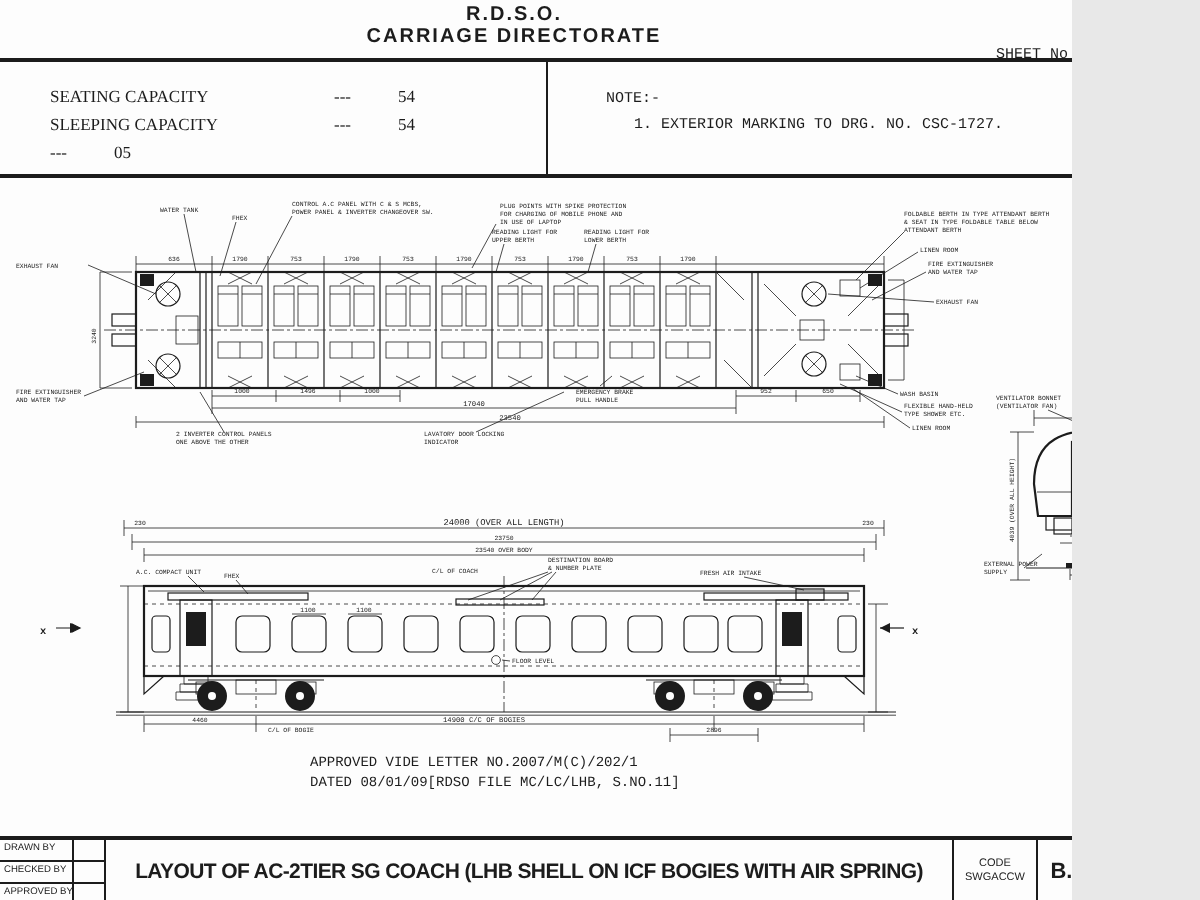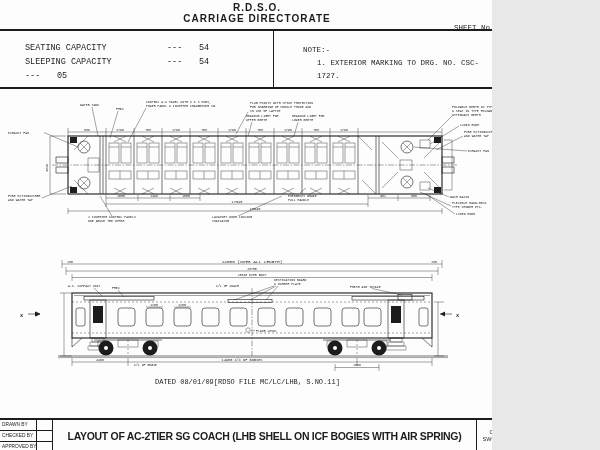--- a/index.html
+++ b/index.html
@@ -1,30 +1,30 @@
 <!DOCTYPE html>
 <html><head>
 <meta charset="utf-8">
 <style>
   html,body{margin:0;padding:0;background:#e8e8e8;}
-  #sheet{position:relative;width:492px;height:450px;background:#fdfdfd;overflow:hidden;
+  #sheet{position:relative;width:536px;height:450px;background:#fdfdfd;overflow:hidden;
          font-family:"Liberation Mono","DejaVu Sans Mono",monospace;color:#1c1c1c;}
   .abs{position:absolute;}
   
   #hdr-center{left:90px;top:2px;width:334px;text-align:center;line-height:1.2;}
   #hdr-org{font:bold 10px "Liberation Sans",sans-serif;letter-spacing:1px;}
   #hdr-dept{font:bold 10px "Liberation Sans",sans-serif;letter-spacing:1px;}
   #sheet-no{right:2px;top:24px;font:7.5px "Liberation Mono",monospace;}
   .hline{position:absolute;left:0;width:600px;background:#1c1c1c;}
   #line1{top:29px;height:2px;}
   #line2{top:87px;height:1.5px;}
   #vdiv{position:absolute;left:273px;top:30px;width:1px;height:57px;background:#1c1c1c;}
   
   #cap{left:25px;top:41px;font-size:8.5px;line-height:14px;}
-  .cap-row{display:flex;width:230px;}
+  .cap-row{display:flex;width:230px;font-family:Liberation Serif, serif;}
   .cap-label{width:142px;}
   .cap-dash{width:32px;}
   .cap-val{width:30px;}
   
   #note{left:284px;top:44px;font-size:7.5px;line-height:13px;margin-left:19px;}
   #note-item{padding-left:14px;}
   
   #approval{left:155px;top:378px;font-size:7px;line-height:9.5px;}
   
   #tblock{left:0;top:418px;width:600px;height:32px;border-top:2px solid #1c1c1c;display:flex;
@@ -387,20 +387,21 @@
         <text x="574" y="283">COUPLING</text>
         <line x1="573" y1="279" x2="561" y2="272" class="thin"></line>
         <text x="492" y="283">EXTERNAL POWER</text>
         <text x="492" y="287">SUPPLY</text>
         <line x1="512" y1="284" x2="521" y2="277" class="thin"></line>
       </g>
     </g>
   </svg>
 
   <div class="abs" id="approval">
+    <div>APPROVED VIDE LETTER NO.2007/M(C)/202/1</div>
     <div>DATED 08/01/09[RDSO FILE MC/LC/LHB, S.NO.11]</div>
   </div>
 
   <div class="abs" id="tblock">
     <div class="tb-cell" id="tb-sign">
       <div class="sig-row">DRAWN BY</div>
       <div class="sig-row">CHECKED BY</div>
       <div class="sig-row">APPROVED BY</div>
     </div>
     <div class="tb-cell" id="tb-sign2">

